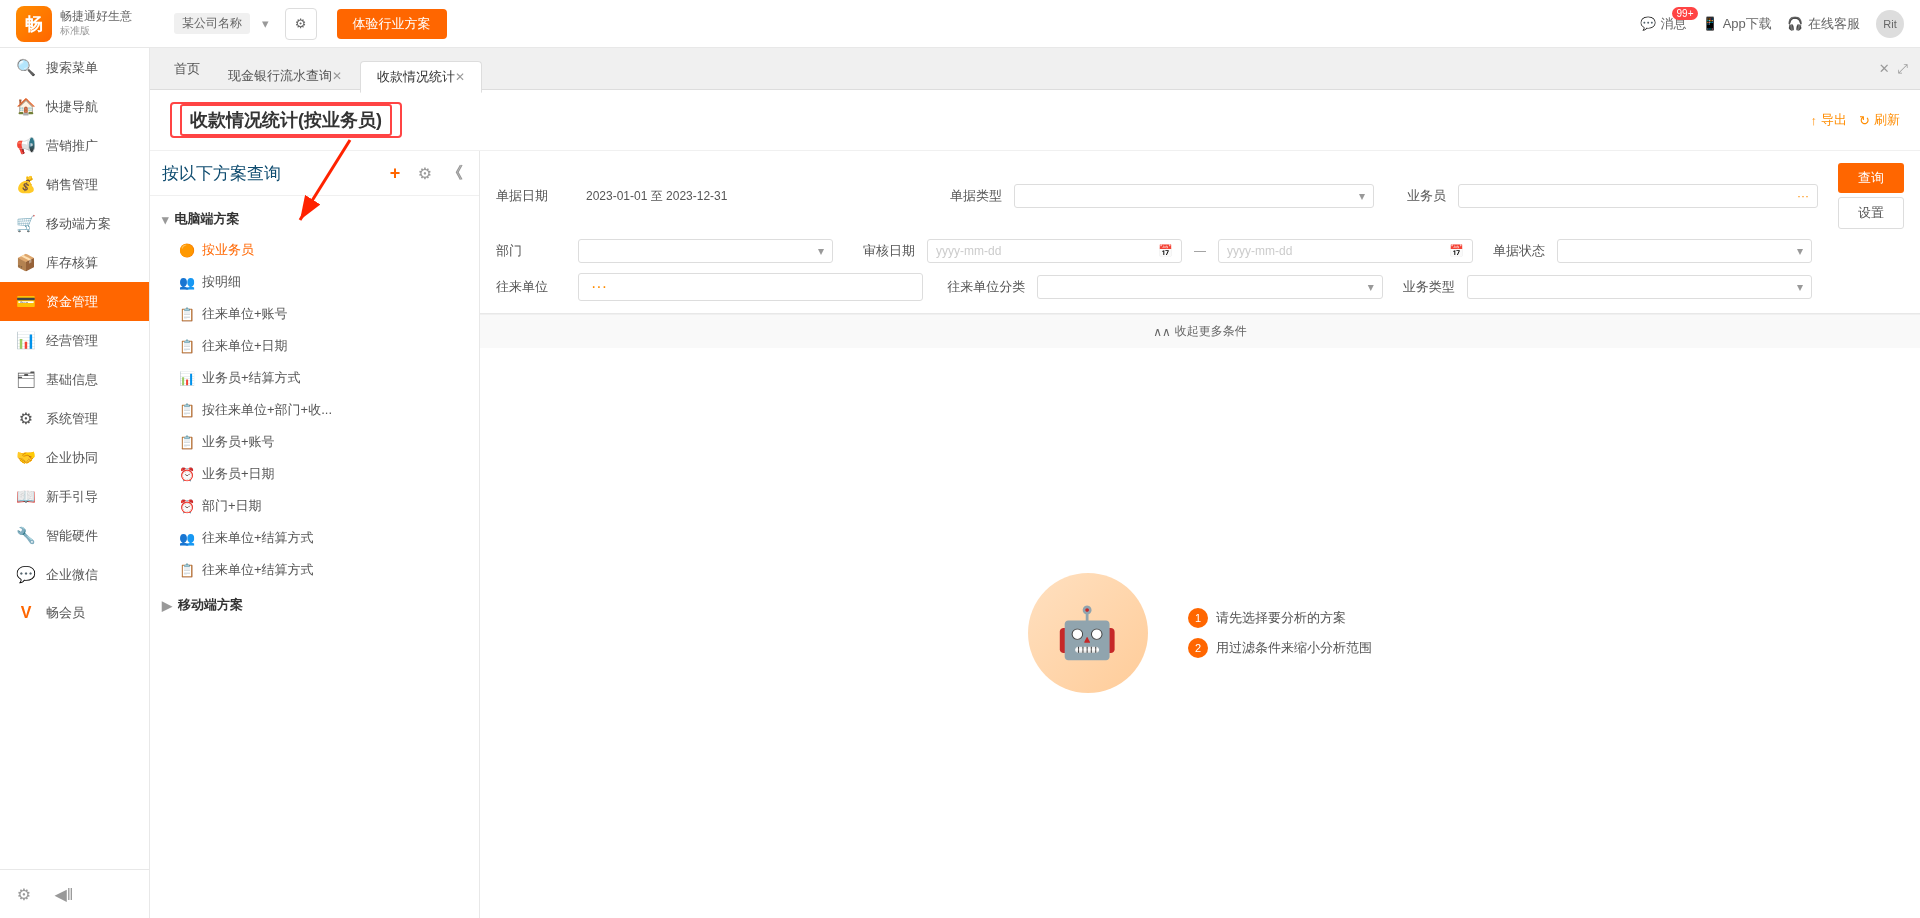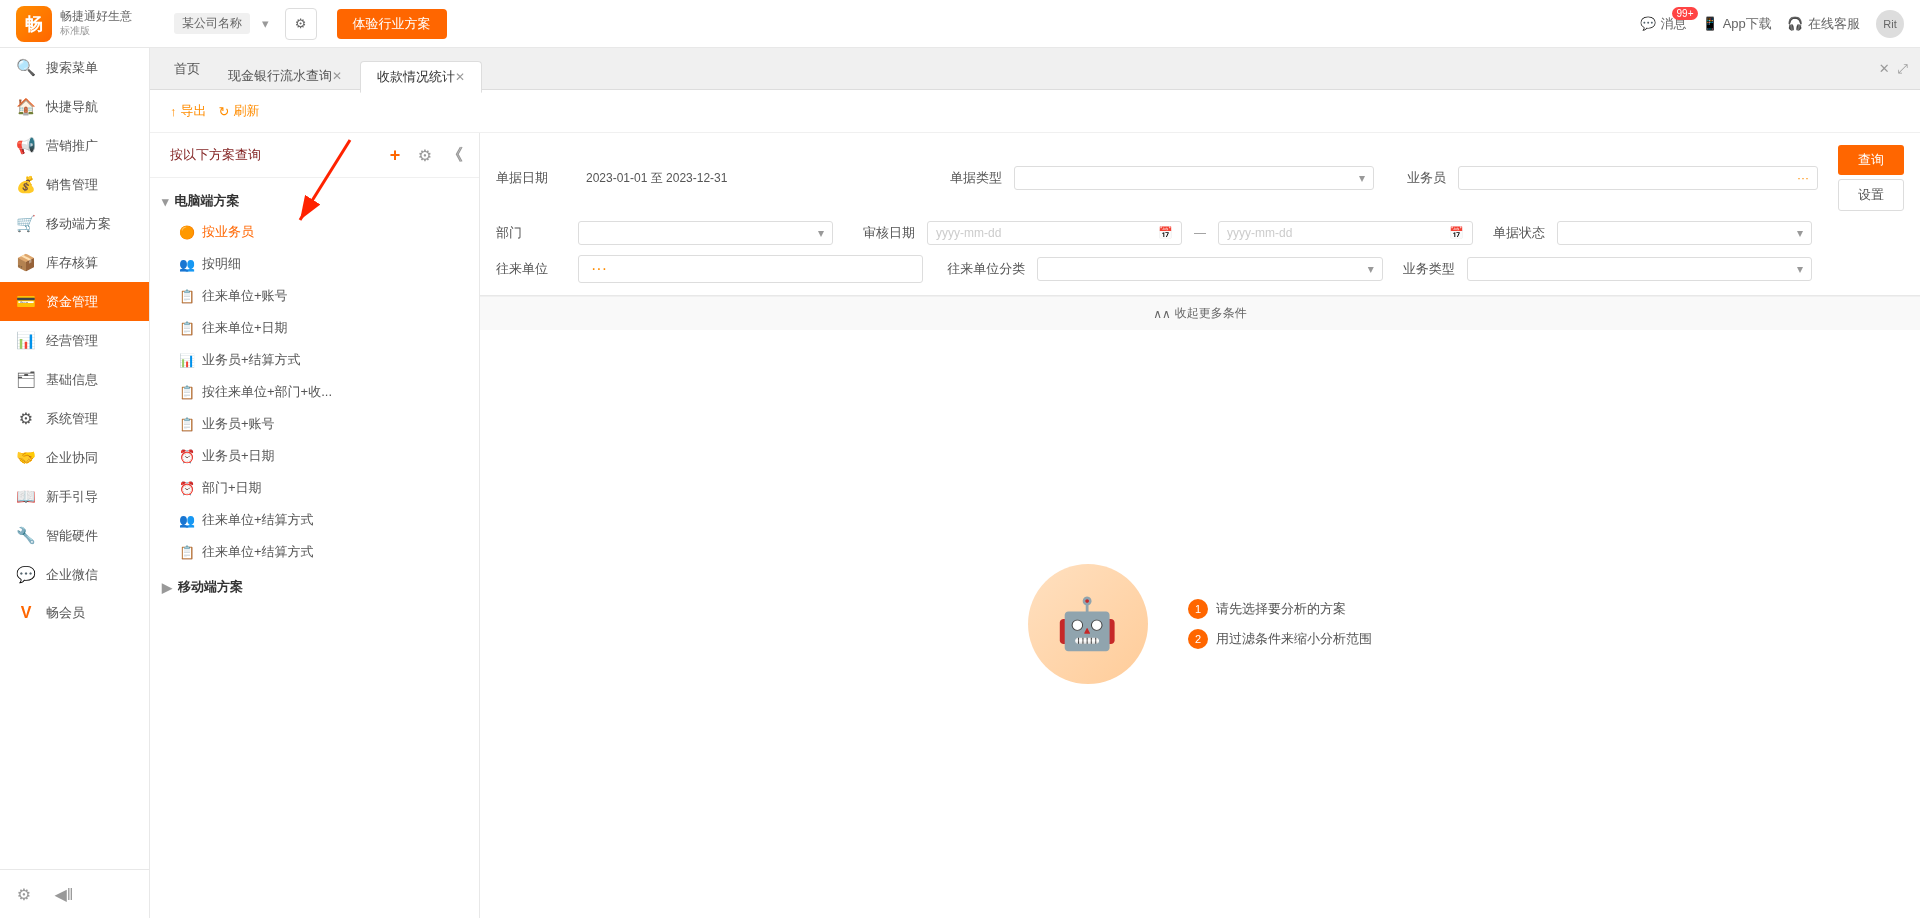--- a/index.html
+++ b/index.html
@@ -161,21 +161,21 @@
       width: 330px; flex-shrink: 0;
       border-right: 1px solid #e8e8e8;
       background: #fff;
       overflow-y: auto;
     }
     .panel-header {
       display: flex; align-items: center; justify-content: space-between;
       padding: 10px 12px;
       border-bottom: 1px solid #f0f0f0;
     }
-    .panel-header-title { font-size: 13px; color: #7f1d1d; margin-left: 8px; }
+    .panel-header-title { font-size: 17px; color: #0c4a6e; }
     .panel-header-actions { display: flex; gap: 6px; }
     .panel-icon-btn {
       width: 24px; height: 24px;
       display: flex; align-items: center; justify-content: center;
       cursor: pointer; color: #999; font-size: 14px;
       border-radius: 3px;
     }
 
     
     .tree-section { padding: 8px 0; }
@@ -422,20 +422,23 @@
     </div>
     <div style="margin-left:auto;display:flex;gap:8px;">
       <span style="cursor:pointer;color:#999;">✕</span>
       <span style="cursor:pointer;color:#999;">⤢</span>
     </div>
   </div>
 
   <div class="page-content">
 
     <div class="page-header">
+      <div class="highlight-box">
+        <span class="page-title">收款情况统计(按业务员)</span>
+      </div>
       <div class="page-actions">
         <div class="action-btn">
           <span>↑</span>
           <span>导出</span>
         </div>
         <div class="action-btn">
           <span>↻</span>
           <span>刷新</span>
         </div>
       </div>

